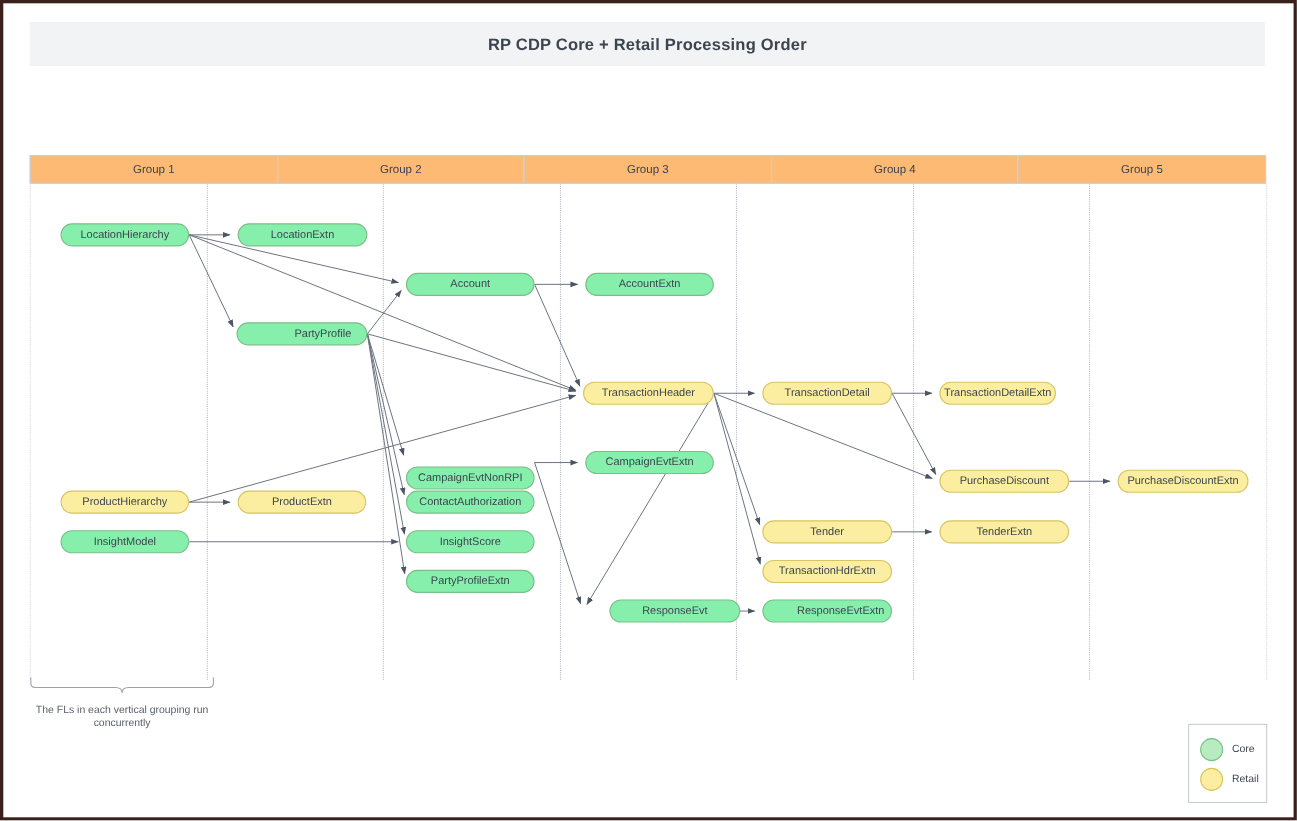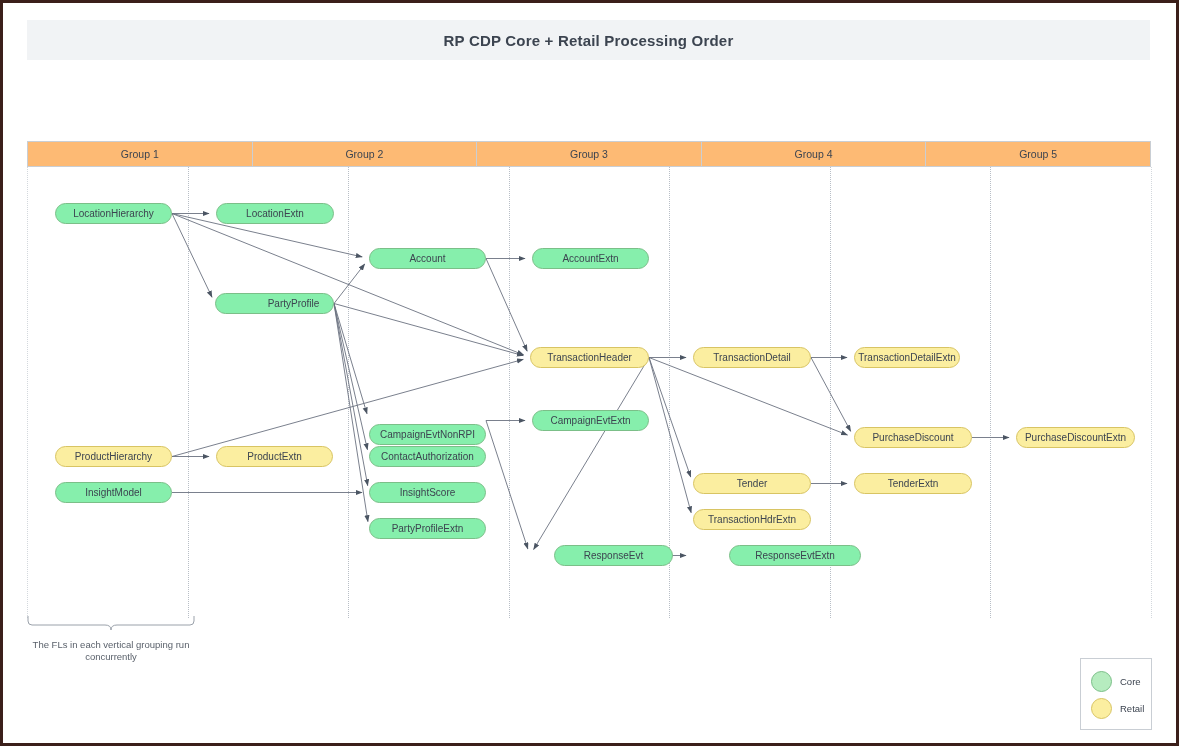--- a/index.html
+++ b/index.html
@@ -278,21 +278,21 @@
       </div>
       <div class="node retail" style="left: 690px; top: 506px; width: 118px;">
         <span>TransactionHdrExtn</span>
       </div>
       <div class="node core" style="left: 366px; top: 515px; width: 117px;">
         <span>PartyProfileExtn</span>
       </div>
       <div class="node core" style="left: 527px; top: 542px; width: 119px; margin-left: 24px;">
         <span>ResponseEvt</span>
       </div>
-      <div class="node core" style="left: 726px; top: 542px; width: 132px;">
+      <div class="node core" style="left: 690px; top: 542px; width: 118px; justify-content: flex-end;">
         <span>ResponseEvtExtn</span>
       </div>
     </div>
 
   <div id="brace-note">
     <svg width="168" height="16" viewBox="0 0 168 16">
       <path d="M1,1 L1,6 Q1,10 5,10 L78,10 Q84,10 84,15 Q84,10 90,10 L163,10 Q167,10 167,6 L167,1" fill="none" stroke="#9aa1aa" stroke-width="1"></path>
     </svg>
     <div class="note-text">The FLs in each vertical grouping run concurrently</div>
   </div>

